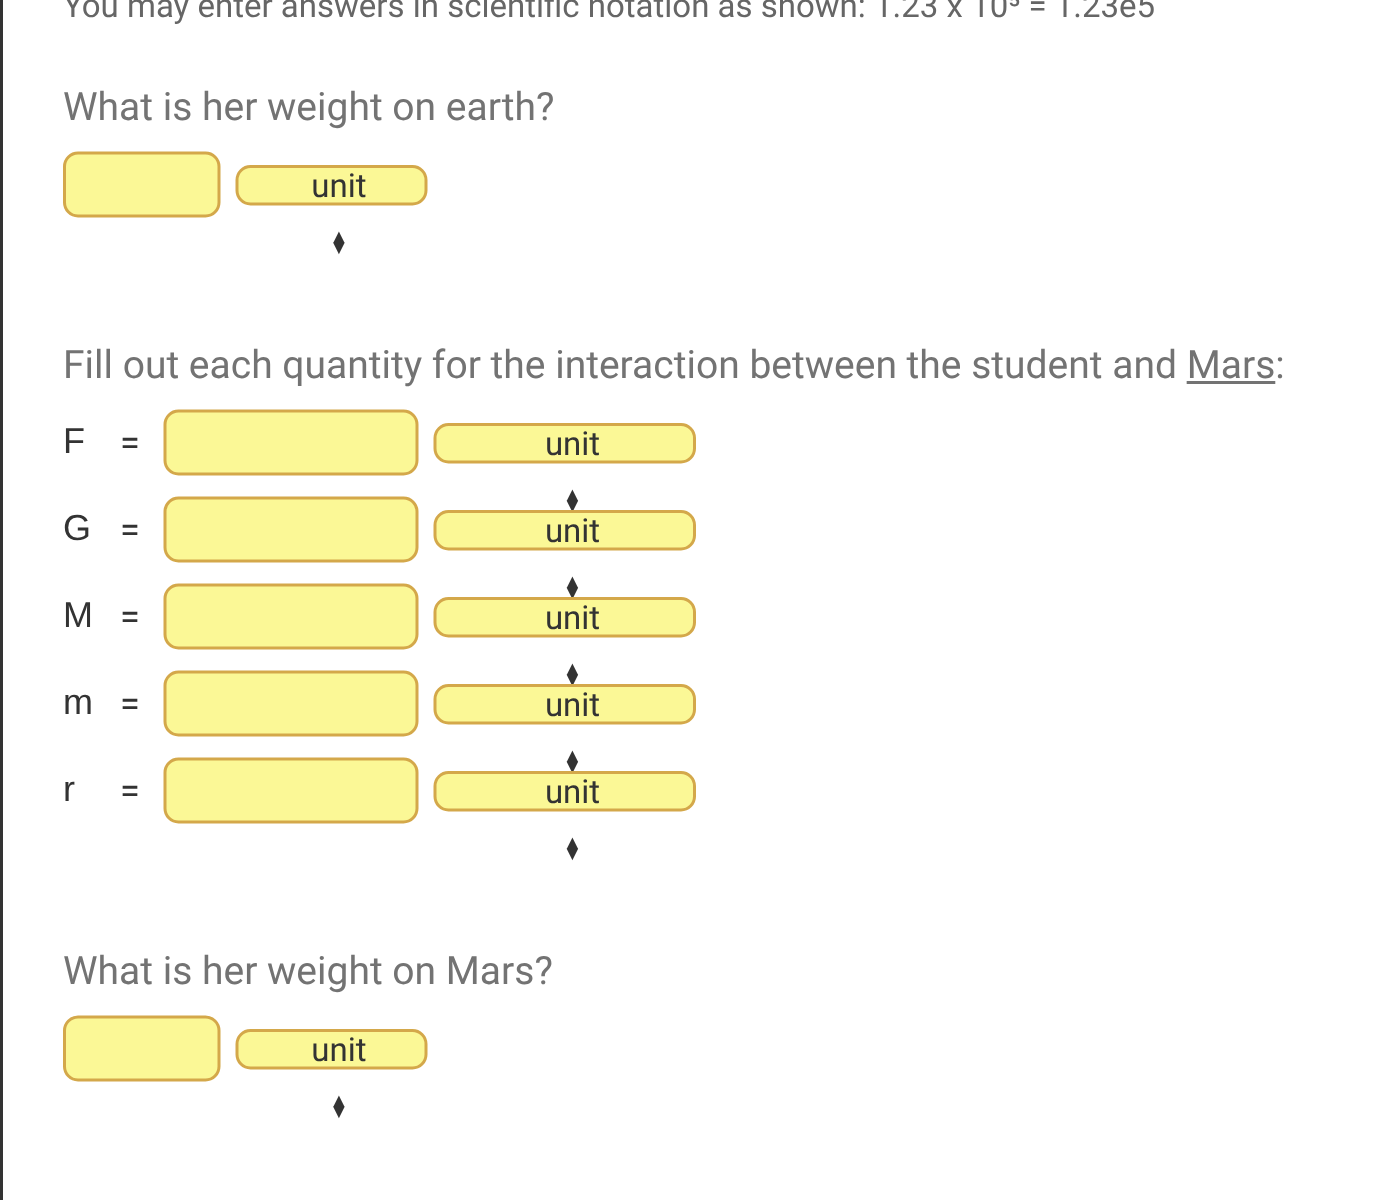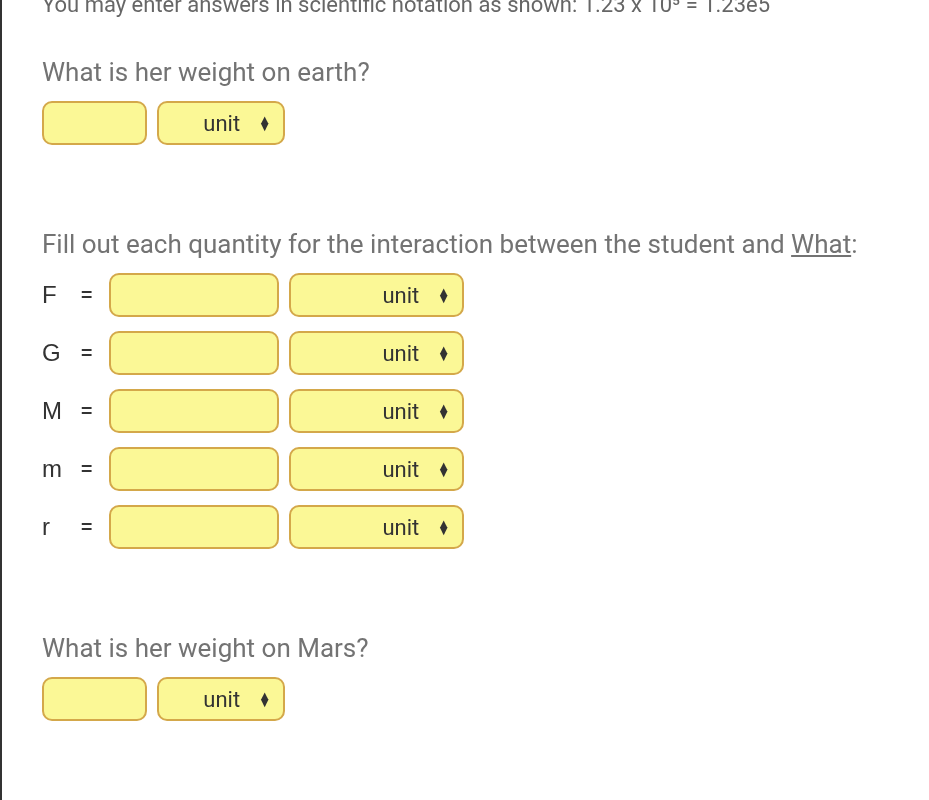--- a/index.html
+++ b/index.html
@@ -61,29 +61,30 @@
     .value-box.narrow {
       width: 105px;
     }
     .value-box.wide {
       width: 170px;
     }
     .unit-select {
       background: #fbf896;
       border: 2px solid #d4a84a;
       border-radius: 10px;
-      height: 44px;
+      height: 27px;
       display: flex;
       align-items: center;
-      justify-content: flex-end;
+      justify-content: space-between;
       font-size: 22px;
       color: #333;
       cursor: pointer;
       gap: 18px;
       padding: 0 12px 0 22px;
+      flex-direction: column;
     }
     .unit-select.narrow {
       width: 128px;
     }
     .unit-select.wide {
       width: 175px;
     }
     .spinner-icon {
       display: inline-flex;
       flex-direction: column;
@@ -111,21 +112,21 @@
     <span class="spinner-icon">
         <span>▲</span>
         <span>▼</span>
       </span>
   </div>
 </div>
 
 <div class="section-gap"></div>
 
 <div class="question">
-  <span>Fill out each quantity for the interaction between the student and </span><span class="underline">What</span><span>:</span>
+  <span>Fill out each quantity for the interaction between the student and </span><span class="underline">Mars</span><span>:</span>
 </div>
 
 <div class="quantity-rows">
   <div class="input-row">
     <span class="input-label">F</span>
     <span class="equals">=</span>
     <input class="value-box wide" type="text" style="">
     <div class="unit-select wide">
       <span>unit</span>
       <span class="spinner-icon">

